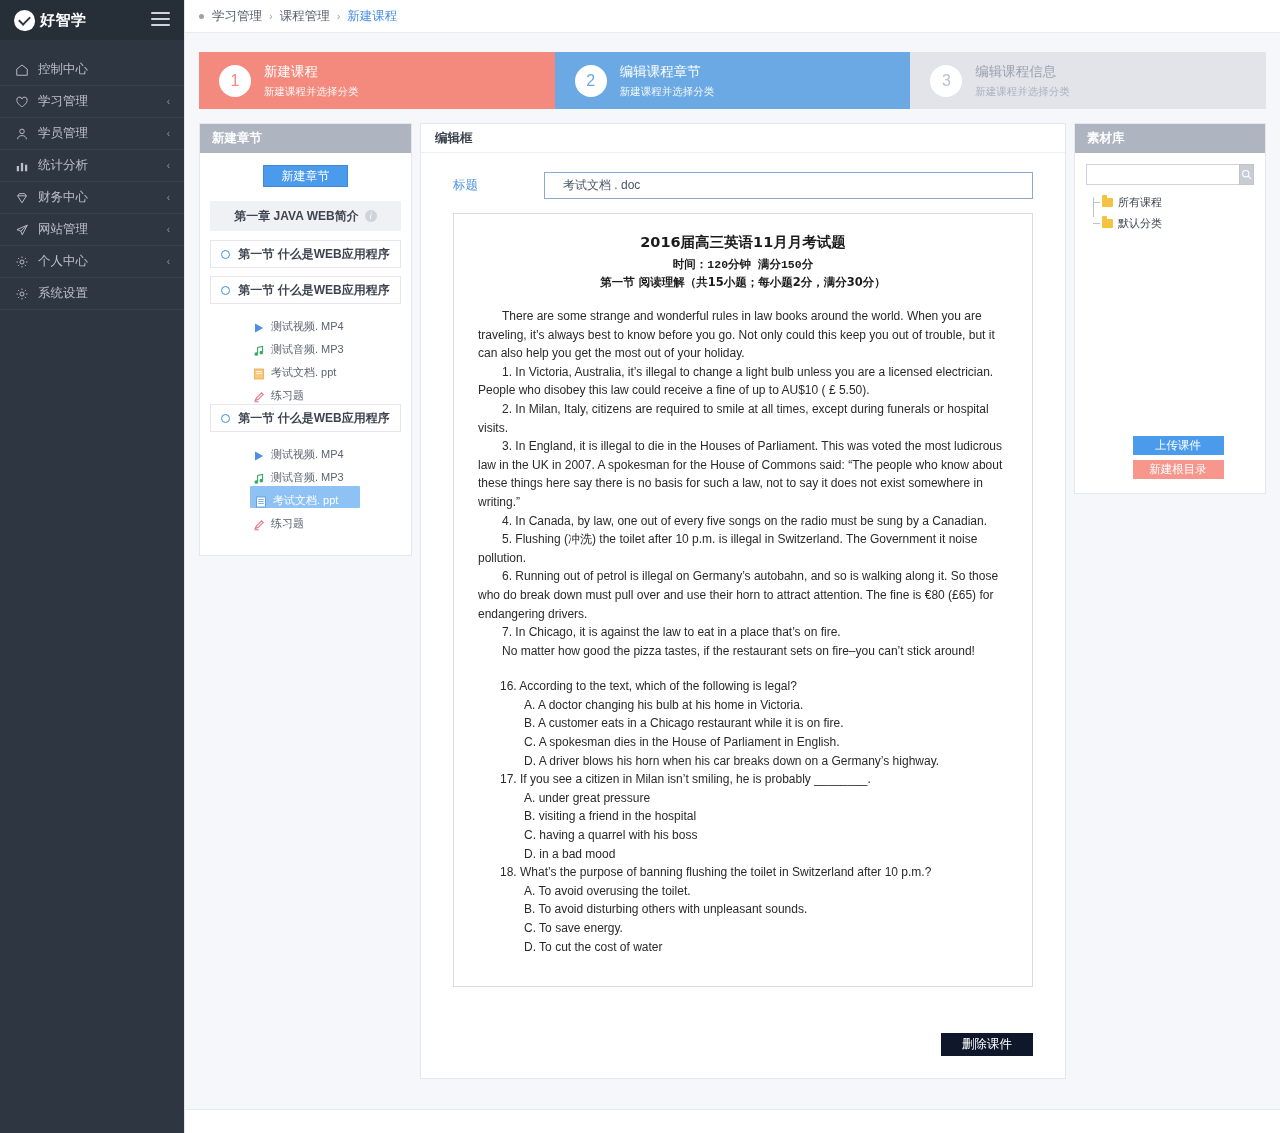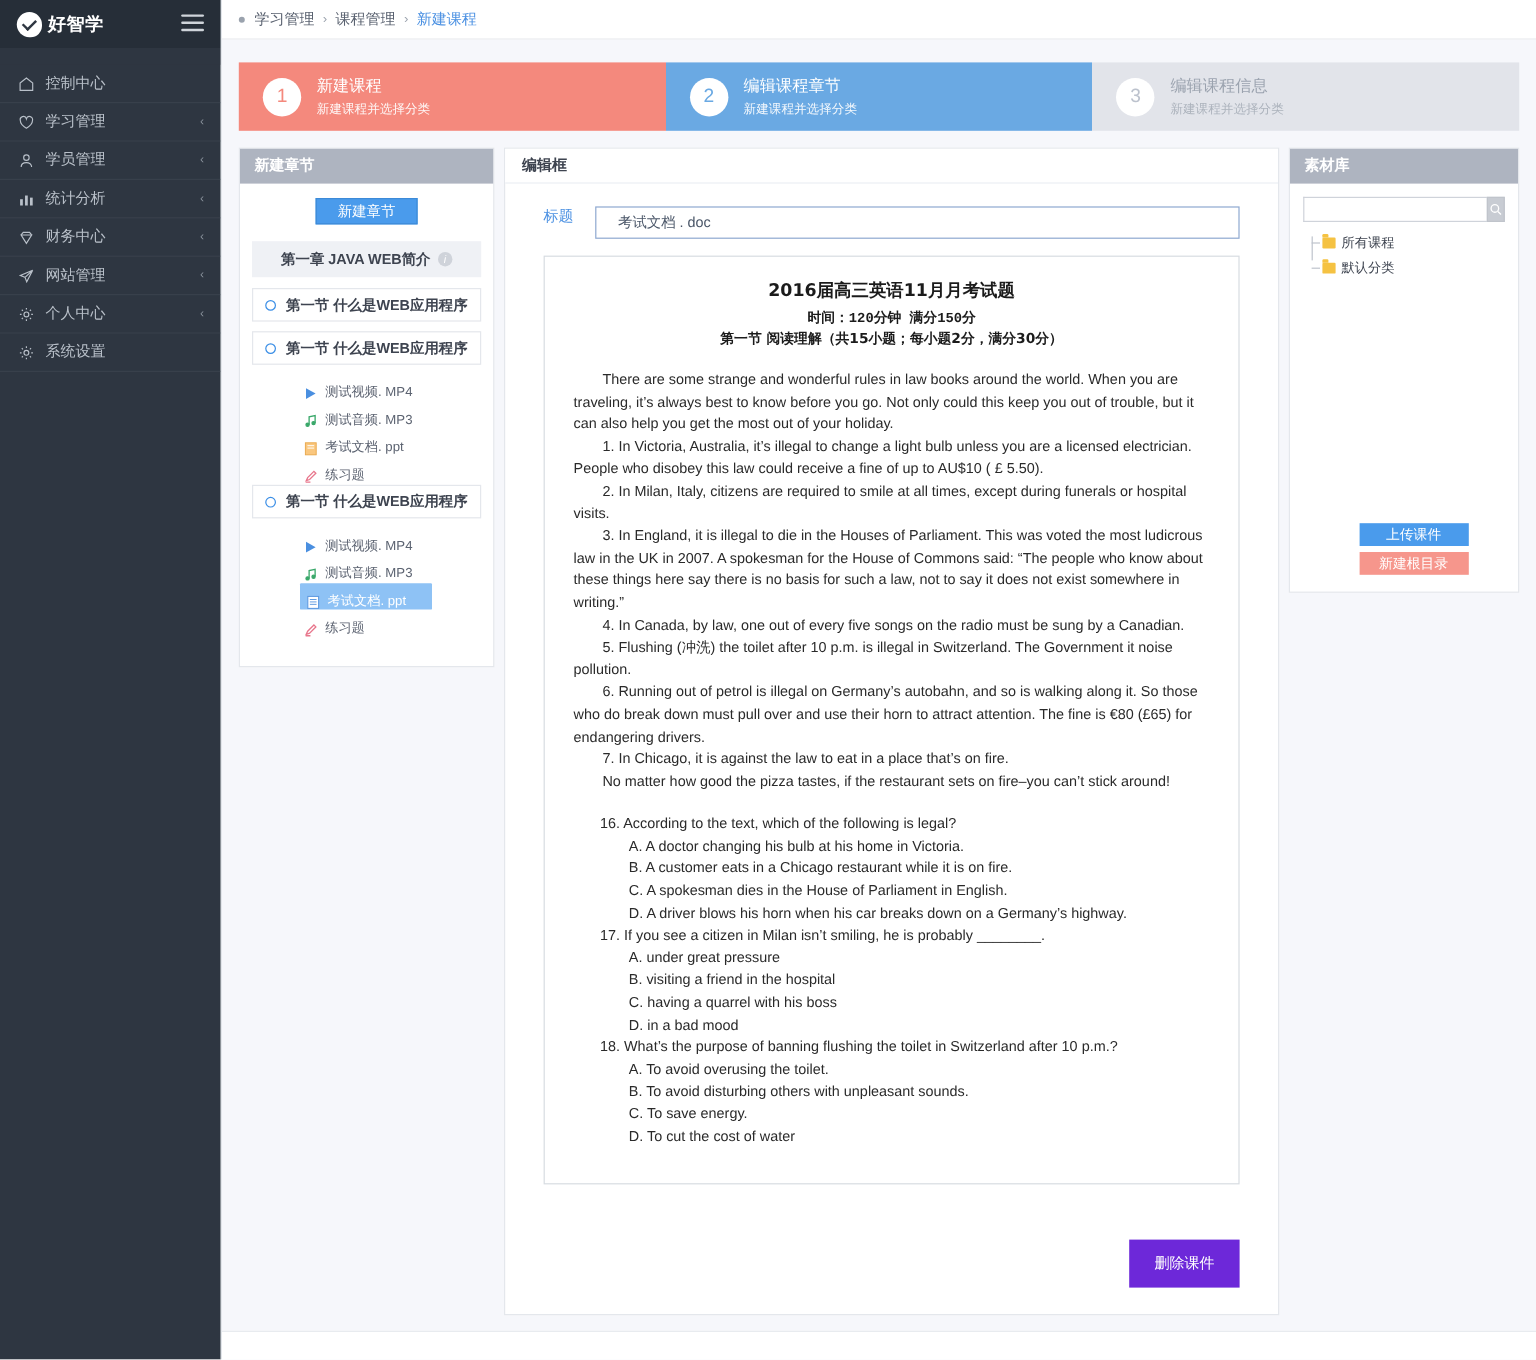--- a/index.html
+++ b/index.html
@@ -191,21 +191,21 @@
 
   
   .col-mid { flex: 1 1 auto; }
   .editor-head {
     height: 29px; background: #ffffff;
     display: flex; align-items: center; padding: 0 14px;
     font-size: 12.5px; color: #3e4450; font-weight: bold;
     border-bottom: 1px solid #eceff3;
   }
   .editor-body { padding: 19px 32px 22px 32px; }
-  .title-row { display: flex; align-items: flex-start; margin-bottom: 14px; }
+  .title-row { display: flex; align-items: center; margin-bottom: 14px; gap: 48px; }
   .title-label { font-size: 12.5px; color: #4a90e2; margin-right: 18px; }
   .title-input {
     flex: 1; height: 27px;
     border: 1px solid #8ea8d0;
     font-size: 12px; color: #4a5668;
     padding: 0 18px;
     font-family: "Liberation Sans", sans-serif;
     background: #fff; outline: none;
   }
   .doc-frame {
@@ -235,22 +235,22 @@
   }
   .doc-p.indent { text-indent: 24px; }
   .doc-p.opt { padding-left: 46px; }
   .doc-p.q { padding-left: 22px; }
   .doc-gap { height: 17px; }
   .delete-row {
     display: flex; justify-content: flex-end;
     padding: 24px 32px 22px 32px;
   }
   .btn-delete {
-    background: #6d28d9; color: #ffffff;
-    border: none; width: 92px; height: 40px;
+    background: #0f172a; color: #ffffff;
+    border: none; width: 92px; height: 23px;
     font-size: 12.5px; cursor: pointer;
     font-family: "Liberation Sans", sans-serif;
   }
 
   
   .col-right { width: 192px; flex: 0 0 192px; }
   .mat-body { padding: 11px 11px 14px 11px; min-height: 340px; position: relative; }
   .search-row { display: flex; margin-bottom: 10px; }
   .search-input {
     flex: 1; height: 21px; border: 1px solid #cfd3da; border-right: none;

